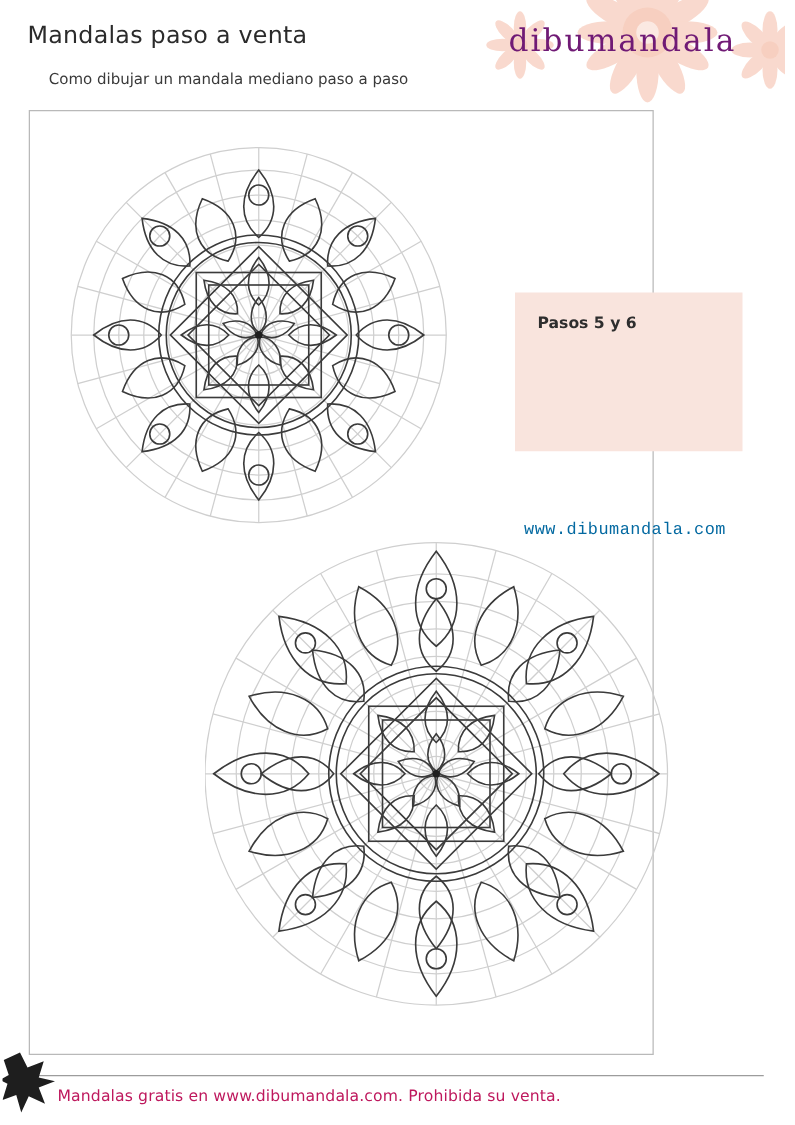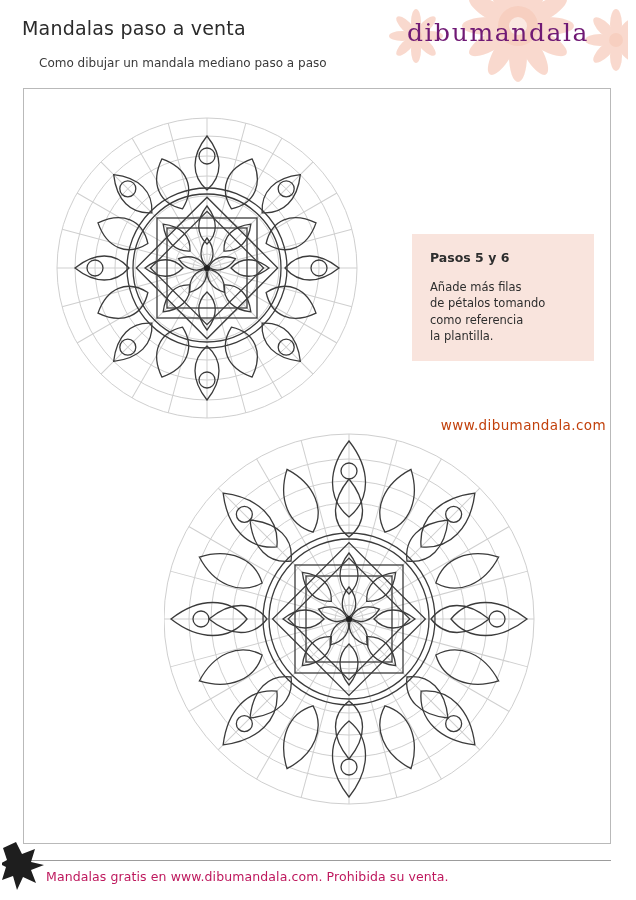--- a/index.html
+++ b/index.html
@@ -63,21 +63,21 @@
     letter-spacing: 1.6px;
     color: #701a75;
     white-space: nowrap;
   }
 
   
   .frame {
     position: absolute;
     left: 23px;
     top: 88px;
-    width: 588px;
+    width: 500px;
     height: 756px;
     border: 1px solid #b9b9b9;
     box-sizing: border-box;
     background: #ffffff;
   }
 
   .mandala-wrap {
     position: absolute;
   }
   .mandala-top { left: 18px; top: 14px; }
@@ -106,24 +106,25 @@
     line-height: 1.42;
     margin: 0;
     white-space: pre-line;
   }
 
   .site-url {
     position: absolute;
     left: 370px;
     top: 328px;
     width: 212px;
-    text-align: right;
+    text-align: center;
     font-size: 13.5px;
-    color: #c2410c;
+    color: #0369a1;
     letter-spacing: 0.4px;
+    font-family: Liberation Mono, monospace;
   }
 
   
   .footer-rule {
     position: absolute;
     left: 23px;
     top: 860px;
     width: 588px;
     height: 1px;
     background: #9c9c9c;
@@ -295,24 +296,20 @@
             <path d="M0,-30 C8,-20 8,-8 0,-2 C-8,-8 -8,-20 0,-30 Z" transform="rotate(288)"></path>
           </g>
         </g>
         <circle r="3" fill="#1e1e1e"></circle>
       </g>
     </svg>
   </div>
 
   <div class="note-box">
     <p class="note-title">Pasos 5 y 6</p>
-    <p class="note-body">Añade más filas
-de pétalos tomando
-como referencia
-la plantilla.</p>
   </div>
 
   <div class="site-url">www.dibumandala.com</div>
 
   <div class="mandala-wrap mandala-bottom">
     <svg width="420" height="400" viewBox="0 0 420 400">
       <g transform="translate(185,190)">
 
         <g stroke="#cfcfcf" stroke-width="1" fill="none">
           <circle r="185"></circle>

